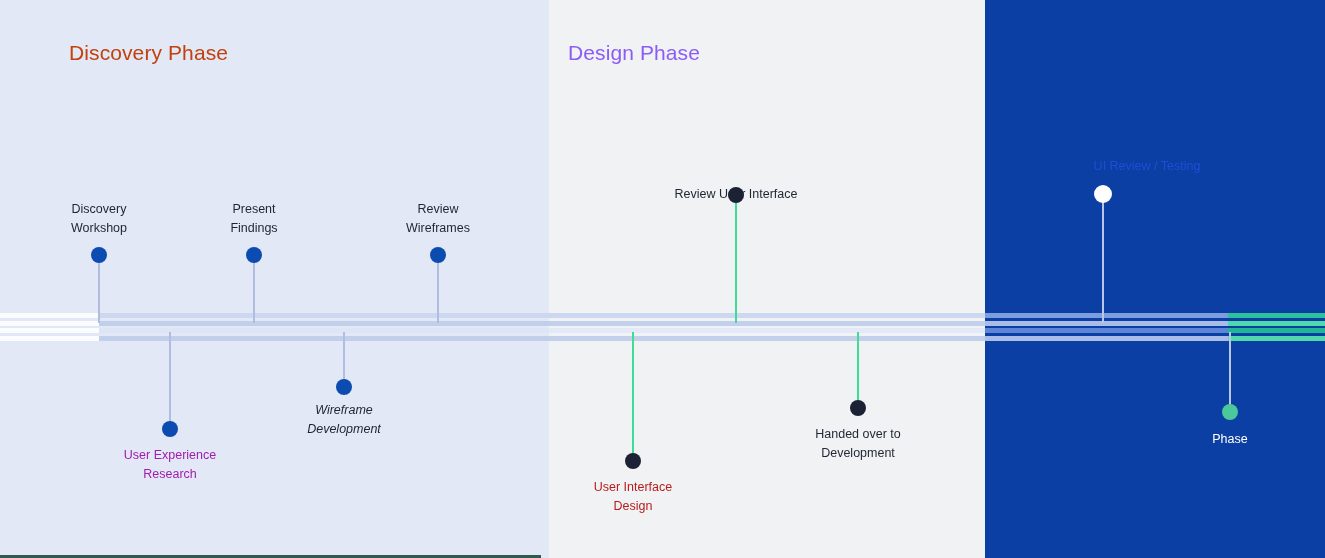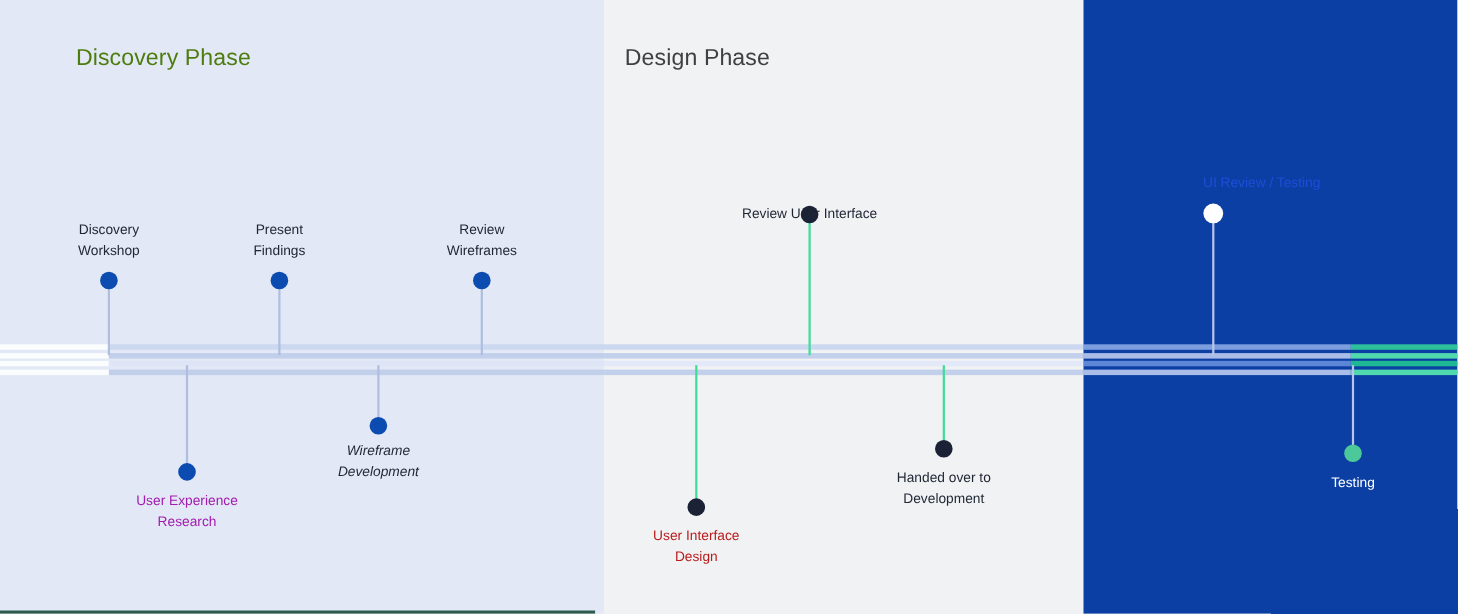--- a/index.html
+++ b/index.html
@@ -22,22 +22,22 @@
     background:#2f5a4e;
   }
 
   
   .phase-title{
     position:absolute;
     font-size:21px;
     letter-spacing:.1px;
     white-space:nowrap;
   }
-  .phase-title.t-discovery{left:69px;top:41px;color:#4d7c0f;}
-  .phase-title.t-design{left:568px;top:41px;color:#404040;}
+  .phase-title.t-discovery{left:69px;top:41px;color:#c2410c;}
+  .phase-title.t-design{left:568px;top:41px;color:#8b5cf6;}
   .phase-title.t-launch{left:1013px;top:41px;color:#4ddc9e;}
 
   
   .bar-layer{position:absolute;left:0;top:0;width:1325px;height:558px;}
   .stripe{position:absolute;height:5px;}
   .stripe.s1{top:313px;}
   .stripe.s2{top:320px;}
   .stripe.s3{top:328px;}
   .stripe.s4{top:335px;}
 
@@ -154,17 +154,17 @@
 Development</div>
       </div>
       <div class="marker">
         <div class="stem" style="left: 1102px; background: rgb(185, 198, 230); top: 194px; height: 129px;"></div>
         <div class="dot" style="left: 1094px; top: 185px; width: 18px; height: 18px; background: rgb(255, 255, 255);"></div>
         <div class="mlabel on-dark" style="left: 1052px; width: 190px; top: 157px; color: #1d4ed8;">UI Review / Testing</div>
       </div>
       <div class="marker">
         <div class="stem" style="left: 1229px; background: rgb(185, 198, 230); top: 332px; height: 80px;"></div>
         <div class="dot" style="left: 1222px; top: 404px; width: 16px; height: 16px; background: rgb(76, 201, 154);"></div>
-        <div class="mlabel on-dark" style="left: 1170px; width: 120px; top: 430px; color: rgb(255, 255, 255);">Testing</div>
+        <div class="mlabel on-dark" style="left: 1170px; width: 120px; top: 430px; color: rgb(255, 255, 255);">Phase</div>
       </div>
     </div>
 
 </div>
 
 </body></html>

